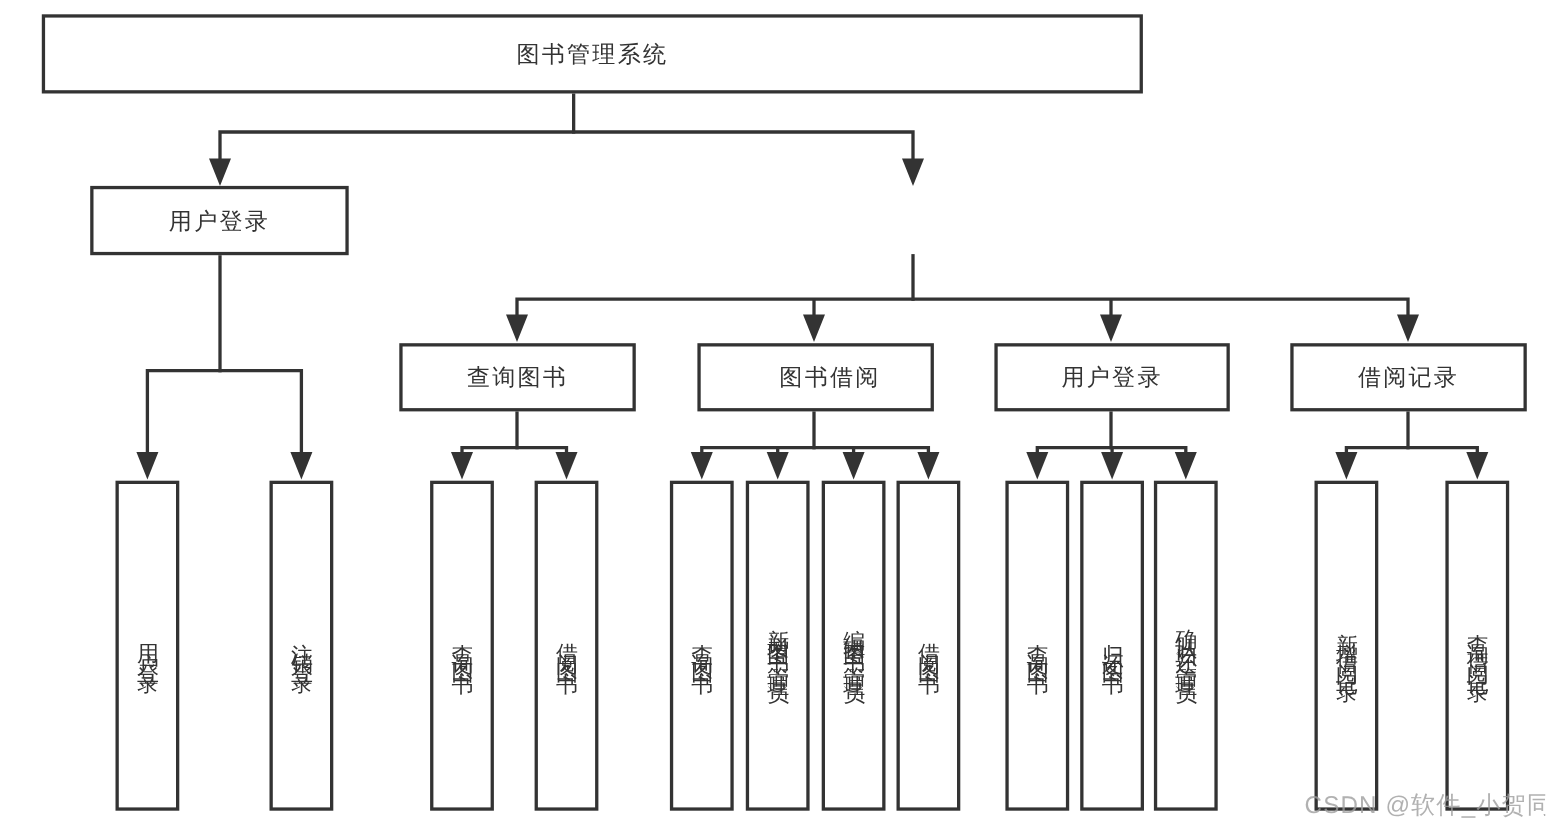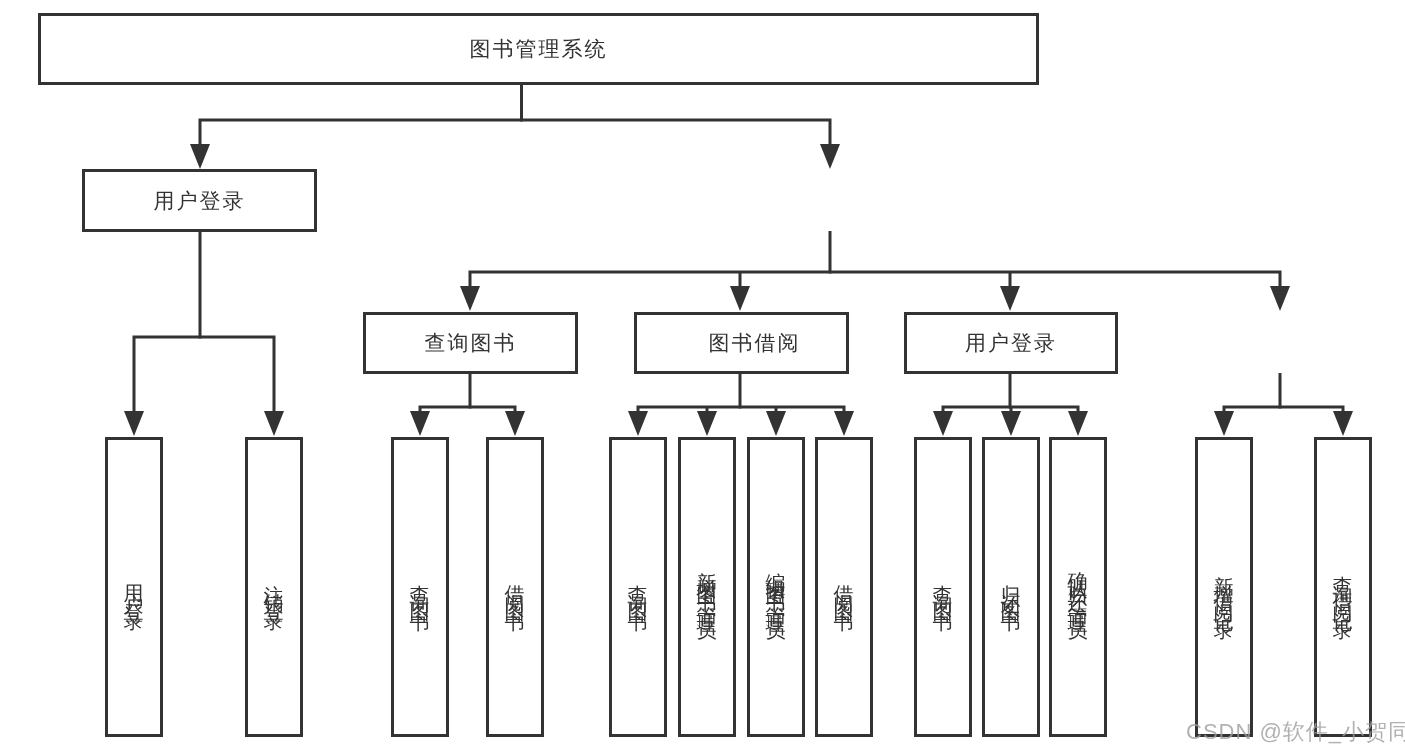--- a/index.html
+++ b/index.html
@@ -123,20 +123,23 @@
 
   <div class="node h-node" style="left:363px; top:312px; width:215px; height:62px;">
     <span class="label">查询图书</span>
   </div>
   <div class="node h-node" style="left:634px; top:312px; width:215px; height:62px;padding-left:26px;">
     <span class="label">图书借阅</span>
   </div>
   <div class="node h-node" style="left:904px; top:312px; width:214px; height:62px;">
     <span class="label">用户登录</span>
   </div>
+  <div class="node h-node" style="left:1173px; top:312px; width:215px; height:62px;">
+    <span class="label">借阅记录</span>
+  </div>
 
   <div class="node v-node" style="left:105px;">
     <span class="label">用户登录</span>
   </div>
   <div class="node v-node" style="left:245px;">
     <span class="label">注销登录</span>
   </div>
 
   <div class="node v-node" style="left:391px;">
     <span class="label">查询图书</span>

